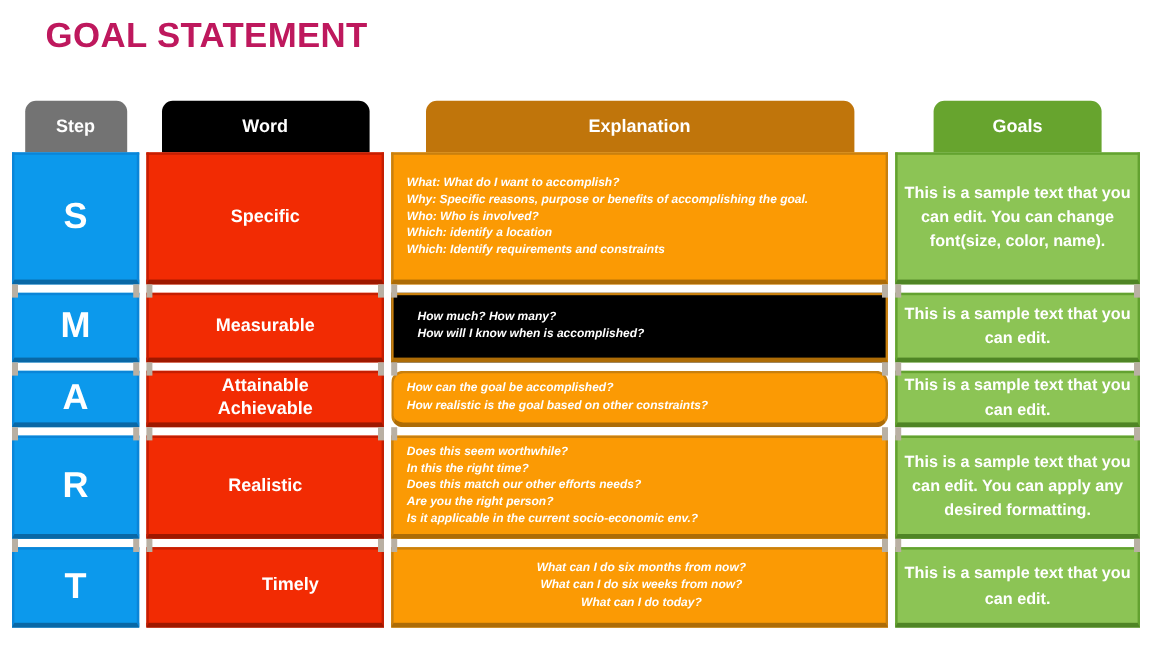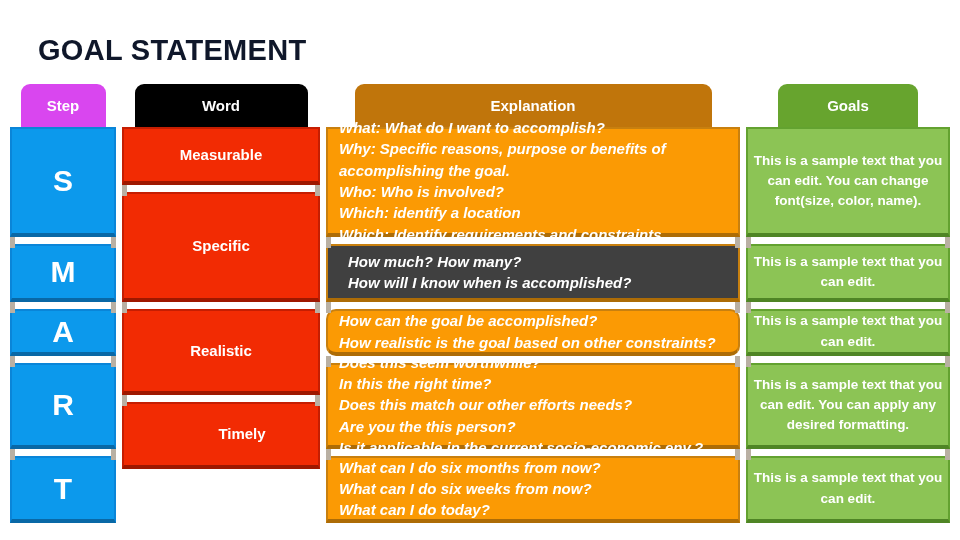--- a/index.html
+++ b/index.html
@@ -2,21 +2,21 @@
 <html><head>
 <meta charset="utf-8">
 <style>
   html,body { margin:0; padding:0; background:#ffffff; }
   #slide {
     position:relative; width:960px; height:540px; background:#ffffff;
     font-family:"Liberation Sans", sans-serif; overflow:hidden;
   }
   .title {
     position:absolute; left:38px; top:14px;
-    font-size:29px; font-weight:bold; color:#0f172a; letter-spacing:0.3px;margin-top:20px;
+    font-size:29px; font-weight:bold; color:#be185d; letter-spacing:0.3px;
   }
   .col { position:absolute; top:84px; }
   #col-step        { left:10px;  width:106px; }
   #col-word        { left:122px; width:198px; }
   #col-explanation { left:326px; width:414px; }
   #col-goals       { left:746px; width:204px; }
 
   .tab {
     height:43px; margin:0 auto; border-radius:9px 9px 0 0;
     color:#ffffff; font-weight:bold; font-size:15px;
@@ -43,83 +43,85 @@
 
   #col-step .cell        { border-color:#0a85d8 #0a85d8 #0968a6; }
   #col-word .cell        { border-color:#c51e02 #c51e02 #9e1800; }
   #col-explanation .cell { border-color:#c8800f #c8800f #ad6c06; }
   #col-goals .cell       { border-color:#63a230 #63a230 #4f8525; }
 
   .cell-step { font-size:30px; font-weight:bold; }
   .cell-word { font-size:15px; font-weight:bold; text-align:center; white-space:pre-line; line-height:1.25; }
   .cell-explanation {
     align-items:flex-start; justify-content:center; padding:5px 8px 5px 11px;
-    font-size:15px; font-weight:bold; font-style:italic; line-height:1.42; text-align:left;
+    font-size:10px; font-weight:bold; font-style:italic; line-height:1.42; text-align:left;
   }
   .cell-goals { font-size:13.5px; font-weight:bold; text-align:center; padding:0 1px; line-height:1.5; }
 </style>
 </head>
 <body>
 
 <div id="slide">
   <div class="title">GOAL STATEMENT</div>
 
   <div class="col" id="col-step">
-    <div class="tab tab-step" style="background: #d946ef;">
+    <div class="tab tab-step" style="background: #737373;">
       <span>Step</span>
     </div>
     <div class="cells">
         <div class="cell cell-step" style="height: 110px; background: rgb(12, 153, 236);">S</div>
         <div class="cell cell-step" style="height: 58px; background: rgb(12, 153, 236);">M</div>
         <div class="cell cell-step" style="height: 47px; background: rgb(12, 153, 236);">A</div>
         <div class="cell cell-step" style="height: 86px; background: rgb(12, 153, 236);">R</div>
         <div class="cell cell-step" style="height: 67px; background: rgb(12, 153, 236);">T</div>
       </div>
   </div>
 
   <div class="col" id="col-word">
     <div class="tab tab-word" style="background: #000000;">
       <span>Word</span>
     </div>
     <div class="cells">
+        <div class="cell cell-word" style="height: 110px; background: rgb(242, 43, 3);">Specific</div>
         <div class="cell cell-word" style="height: 58px; background: rgb(242, 43, 3);">Measurable</div>
-        <div class="cell cell-word" style="height: 110px; background: rgb(242, 43, 3);">Specific</div>
+        <div class="cell cell-word" style="height: 47px; background: rgb(242, 43, 3);">Attainable
+Achievable</div>
         <div class="cell cell-word" style="height: 86px; background: rgb(242, 43, 3);">Realistic</div>
         <div class="cell cell-word" style="height: 67px; background: rgb(242, 43, 3); padding-left: 42px;">Timely</div>
       </div>
   </div>
 
   <div class="col" id="col-explanation">
     <div class="tab tab-explanation" style="background: rgb(192, 117, 11);">
       <span>Explanation</span>
     </div>
     <div class="cells">
         <div class="cell cell-explanation" style="height: 110px; background: rgb(251, 154, 4);">
           <div>What: What do I want to accomplish?</div>
           <div>Why: Specific reasons, purpose or benefits of accomplishing the goal.</div>
           <div>Who: Who is involved?</div>
           <div>Which: identify a location</div>
           <div>Which: Identify requirements and constraints</div>
         </div>
-        <div class="cell cell-explanation" style="height: 58px; background: #404040; padding-left: 20px;">
+        <div class="cell cell-explanation" style="height: 58px; background: #000000; padding-left: 20px;">
           <div>How much? How many?</div>
           <div>How will I know when is accomplished?</div>
         </div>
         <div class="cell cell-explanation" style="height: 47px; background: rgb(251, 154, 4); border-radius: 10px;">
           <div>How can the goal be accomplished?</div>
           <div>How realistic is the goal based on other constraints?</div>
         </div>
         <div class="cell cell-explanation" style="height: 86px; background: rgb(251, 154, 4);">
           <div>Does this seem worthwhile?</div>
           <div>In this the right time?</div>
           <div>Does this match our other efforts needs?</div>
-          <div>Are you the this person?</div>
+          <div>Are you the right person?</div>
           <div>Is it applicable in the current socio-economic env.?</div>
         </div>
-        <div class="cell cell-explanation" style="height: 67px; background: rgb(251, 154, 4);">
+        <div class="cell cell-explanation" style="height: 67px; background: rgb(251, 154, 4); align-items: center;">
           <div>What can I do six months from now?</div>
           <div>What can I do six weeks from now?</div>
           <div>What can I do today?</div>
         </div>
       </div>
   </div>
 
   <div class="col" id="col-goals">
     <div class="tab tab-goals" style="background: rgb(103, 164, 46);">
       <span>Goals</span>

